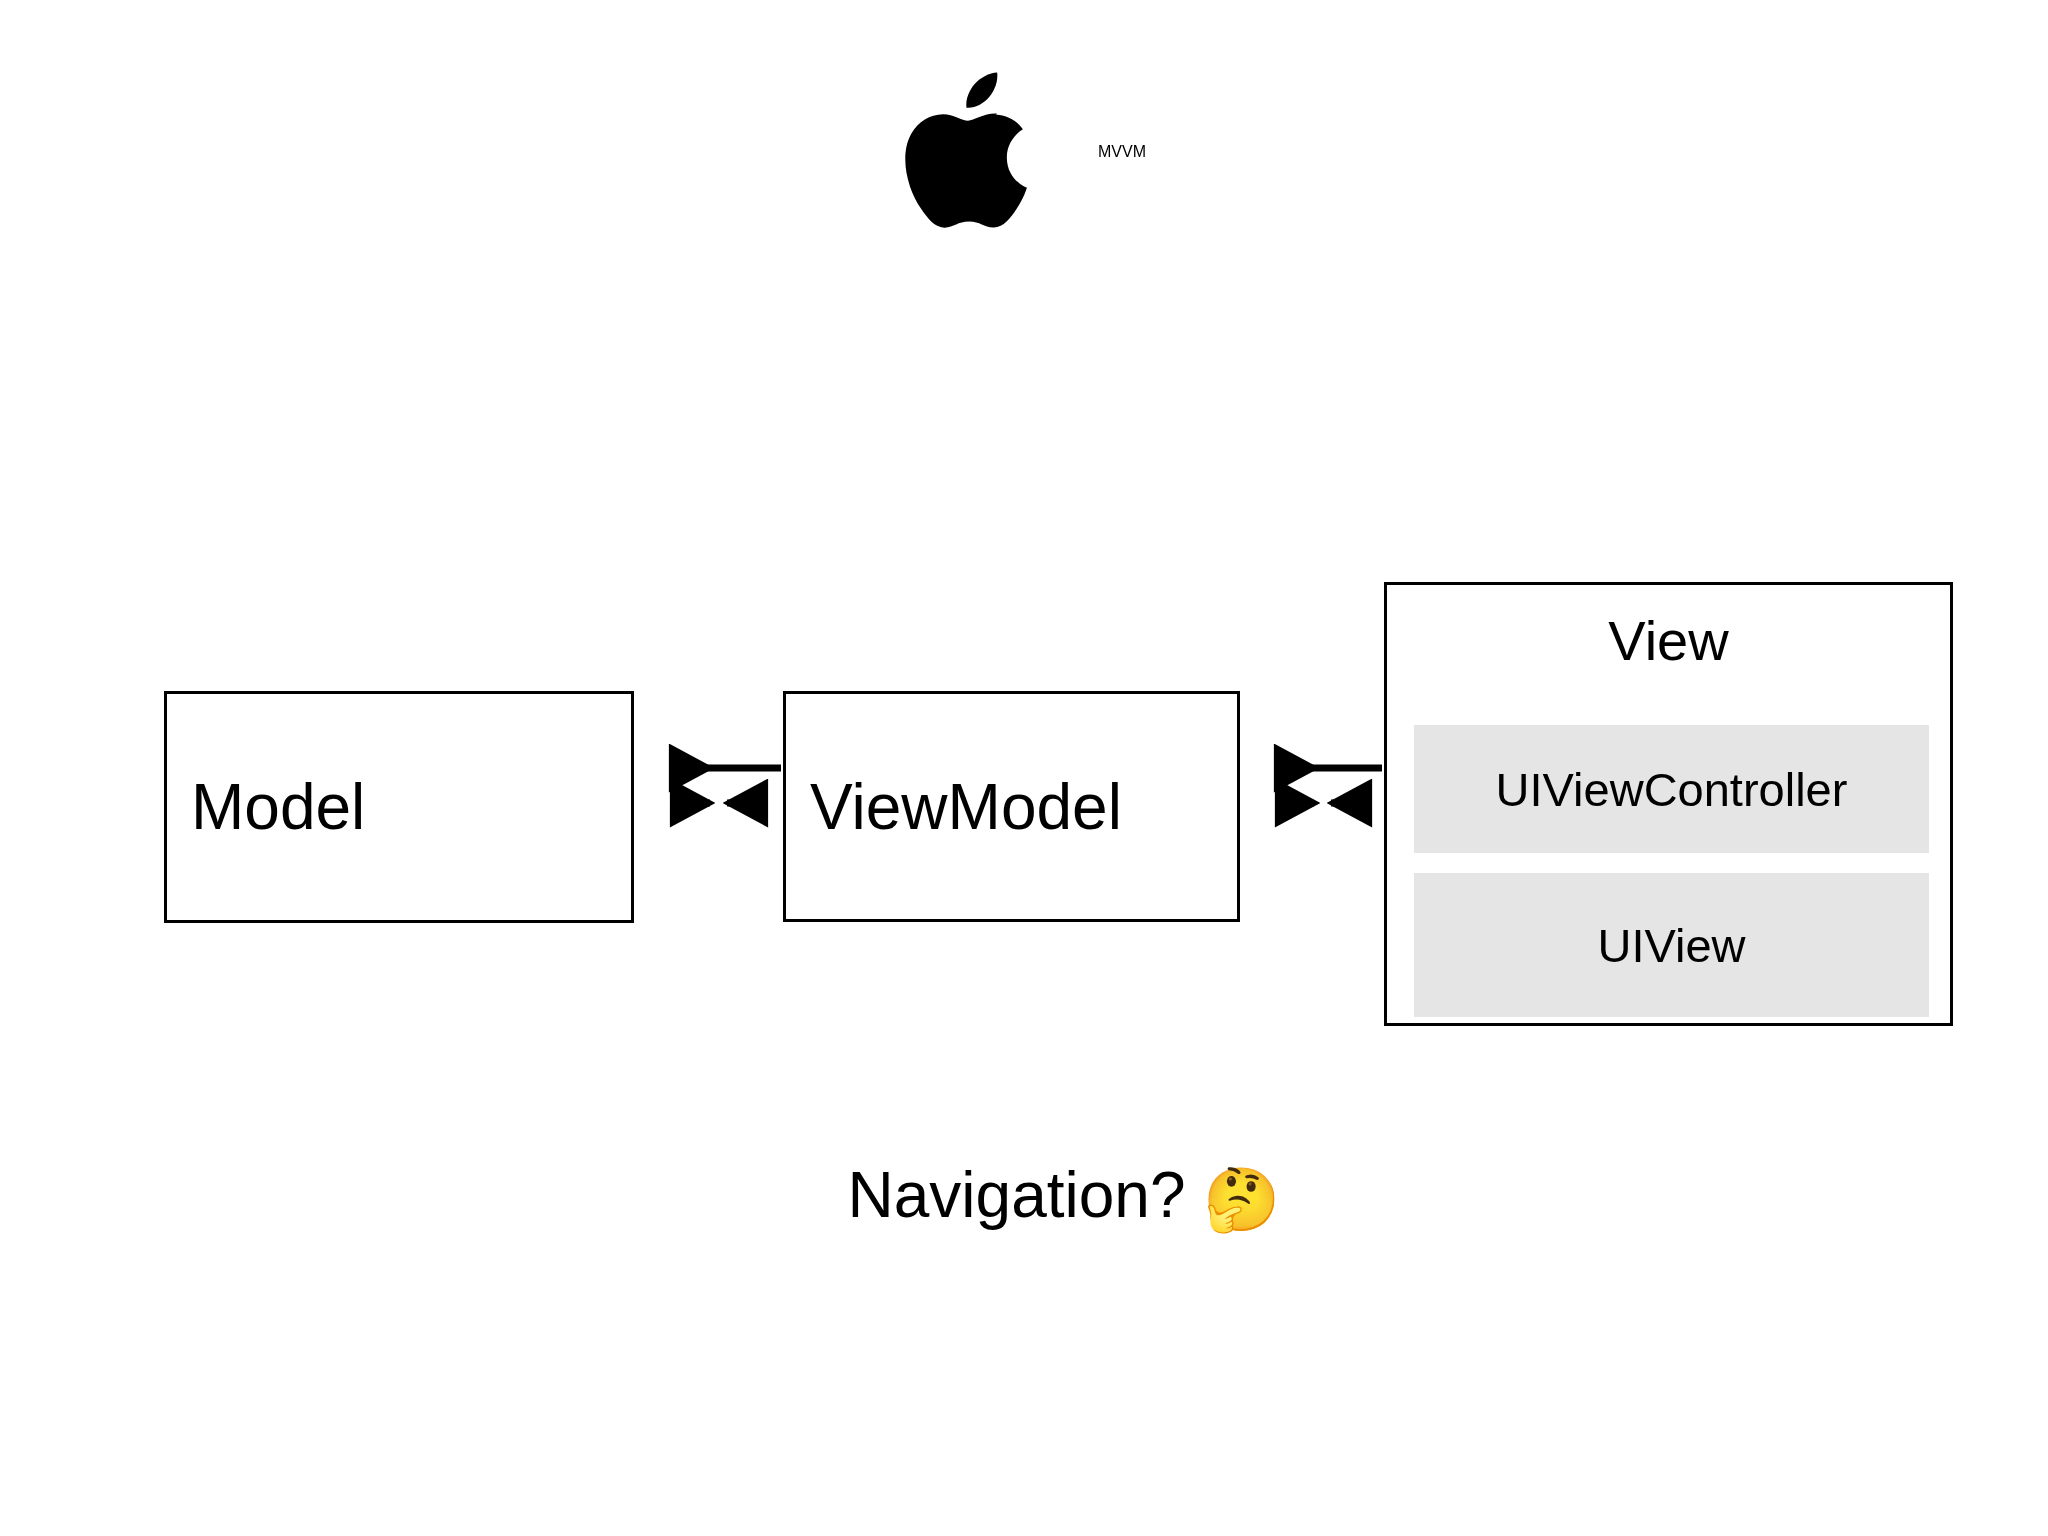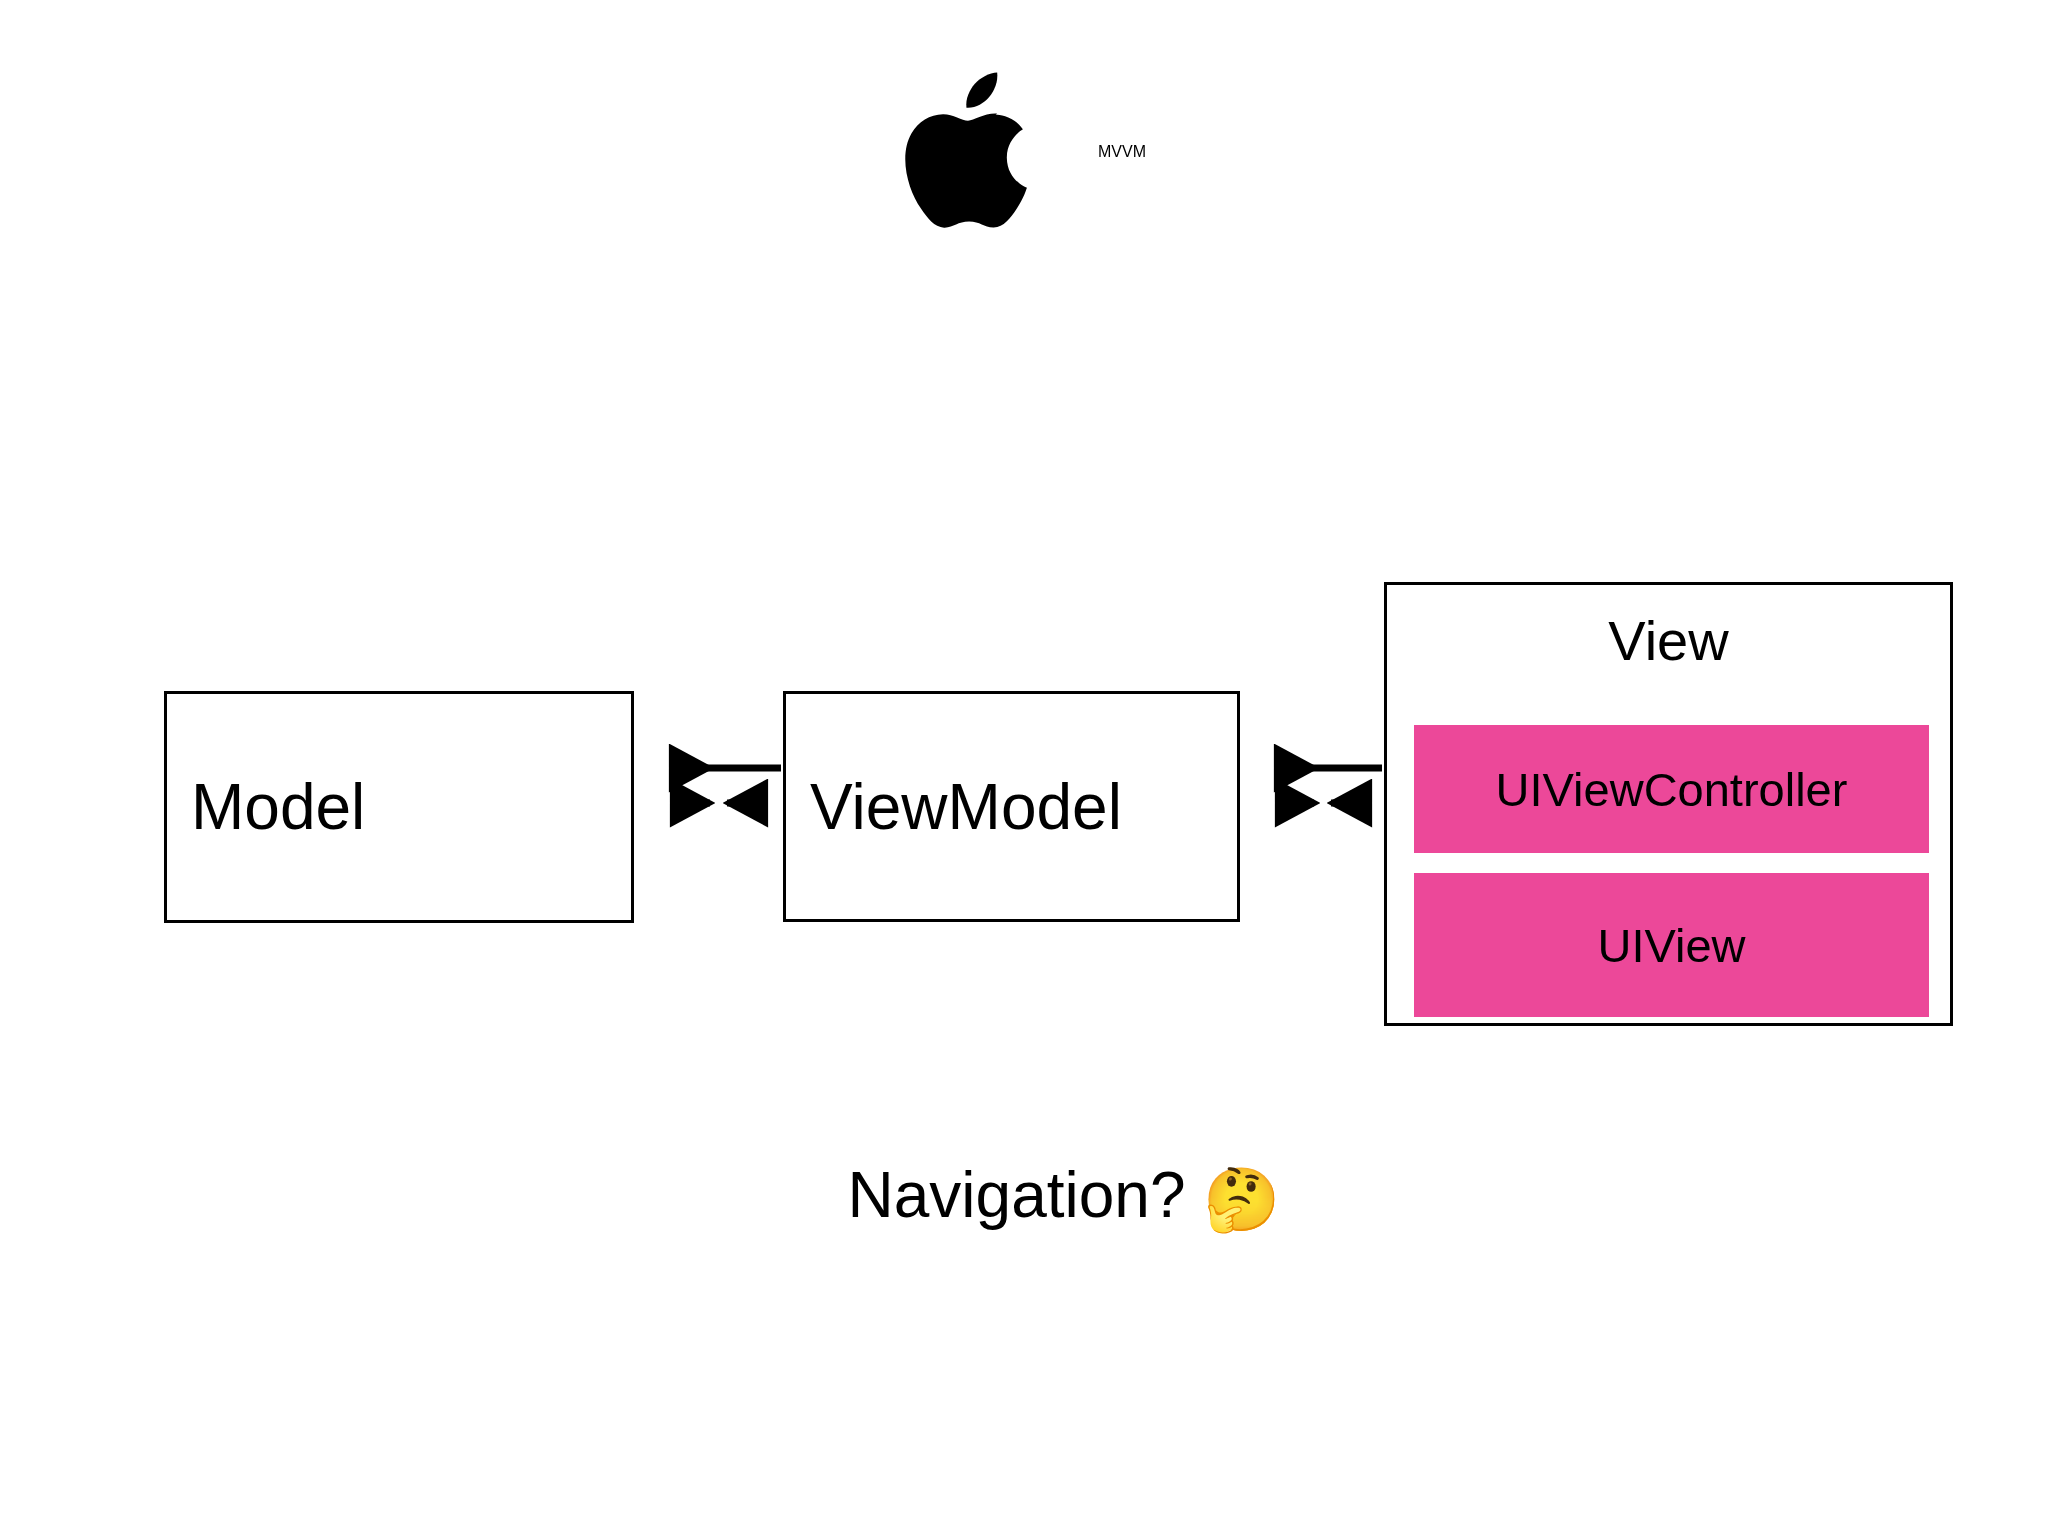--- a/index.html
+++ b/index.html
@@ -99,21 +99,21 @@
     top: 28px;
     width: 100%;
     text-align: center;
     font-size: 56px;
     line-height: 1;
   }
   .sub-box {
     position: absolute;
     left: 27px;
     width: 515px;
-    background: #ec4899;
+    background: #e5e5e5;
     display: flex;
     align-items: center;
     justify-content: center;
     box-sizing: border-box;
   }
   #sub-box-controller {
     top: 140px;
     height: 128px;
   }
   #sub-box-uiview {

